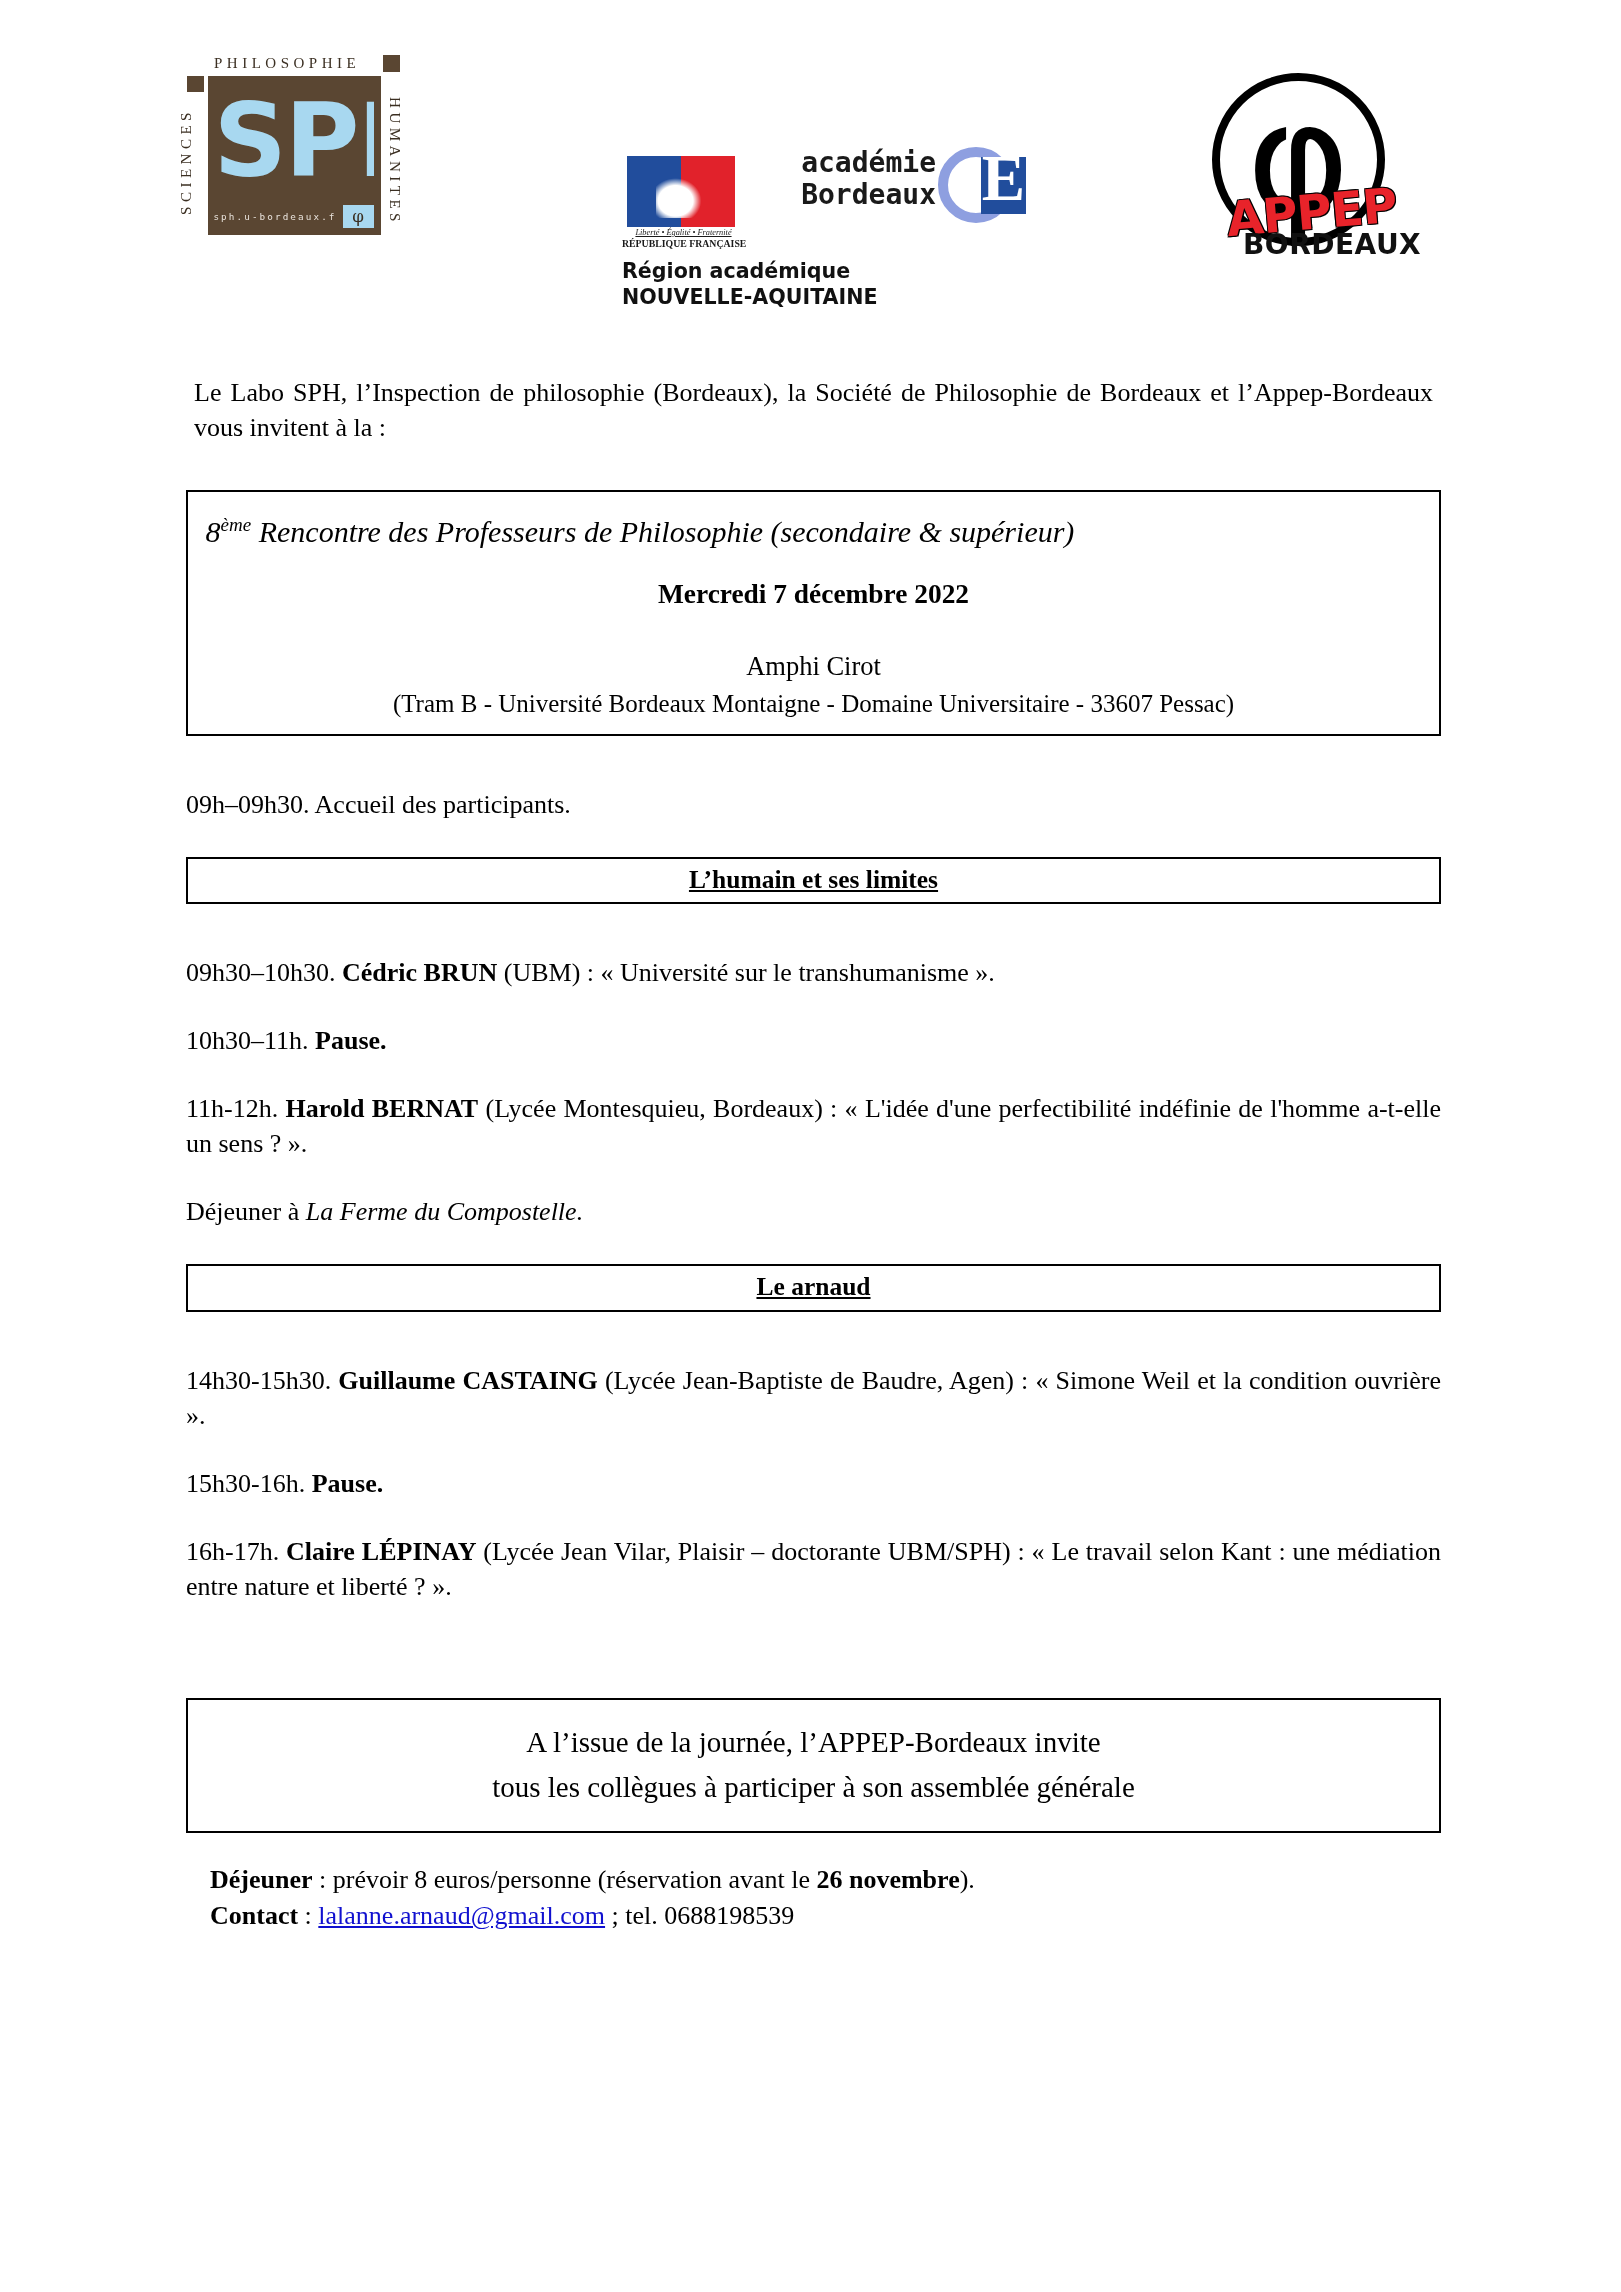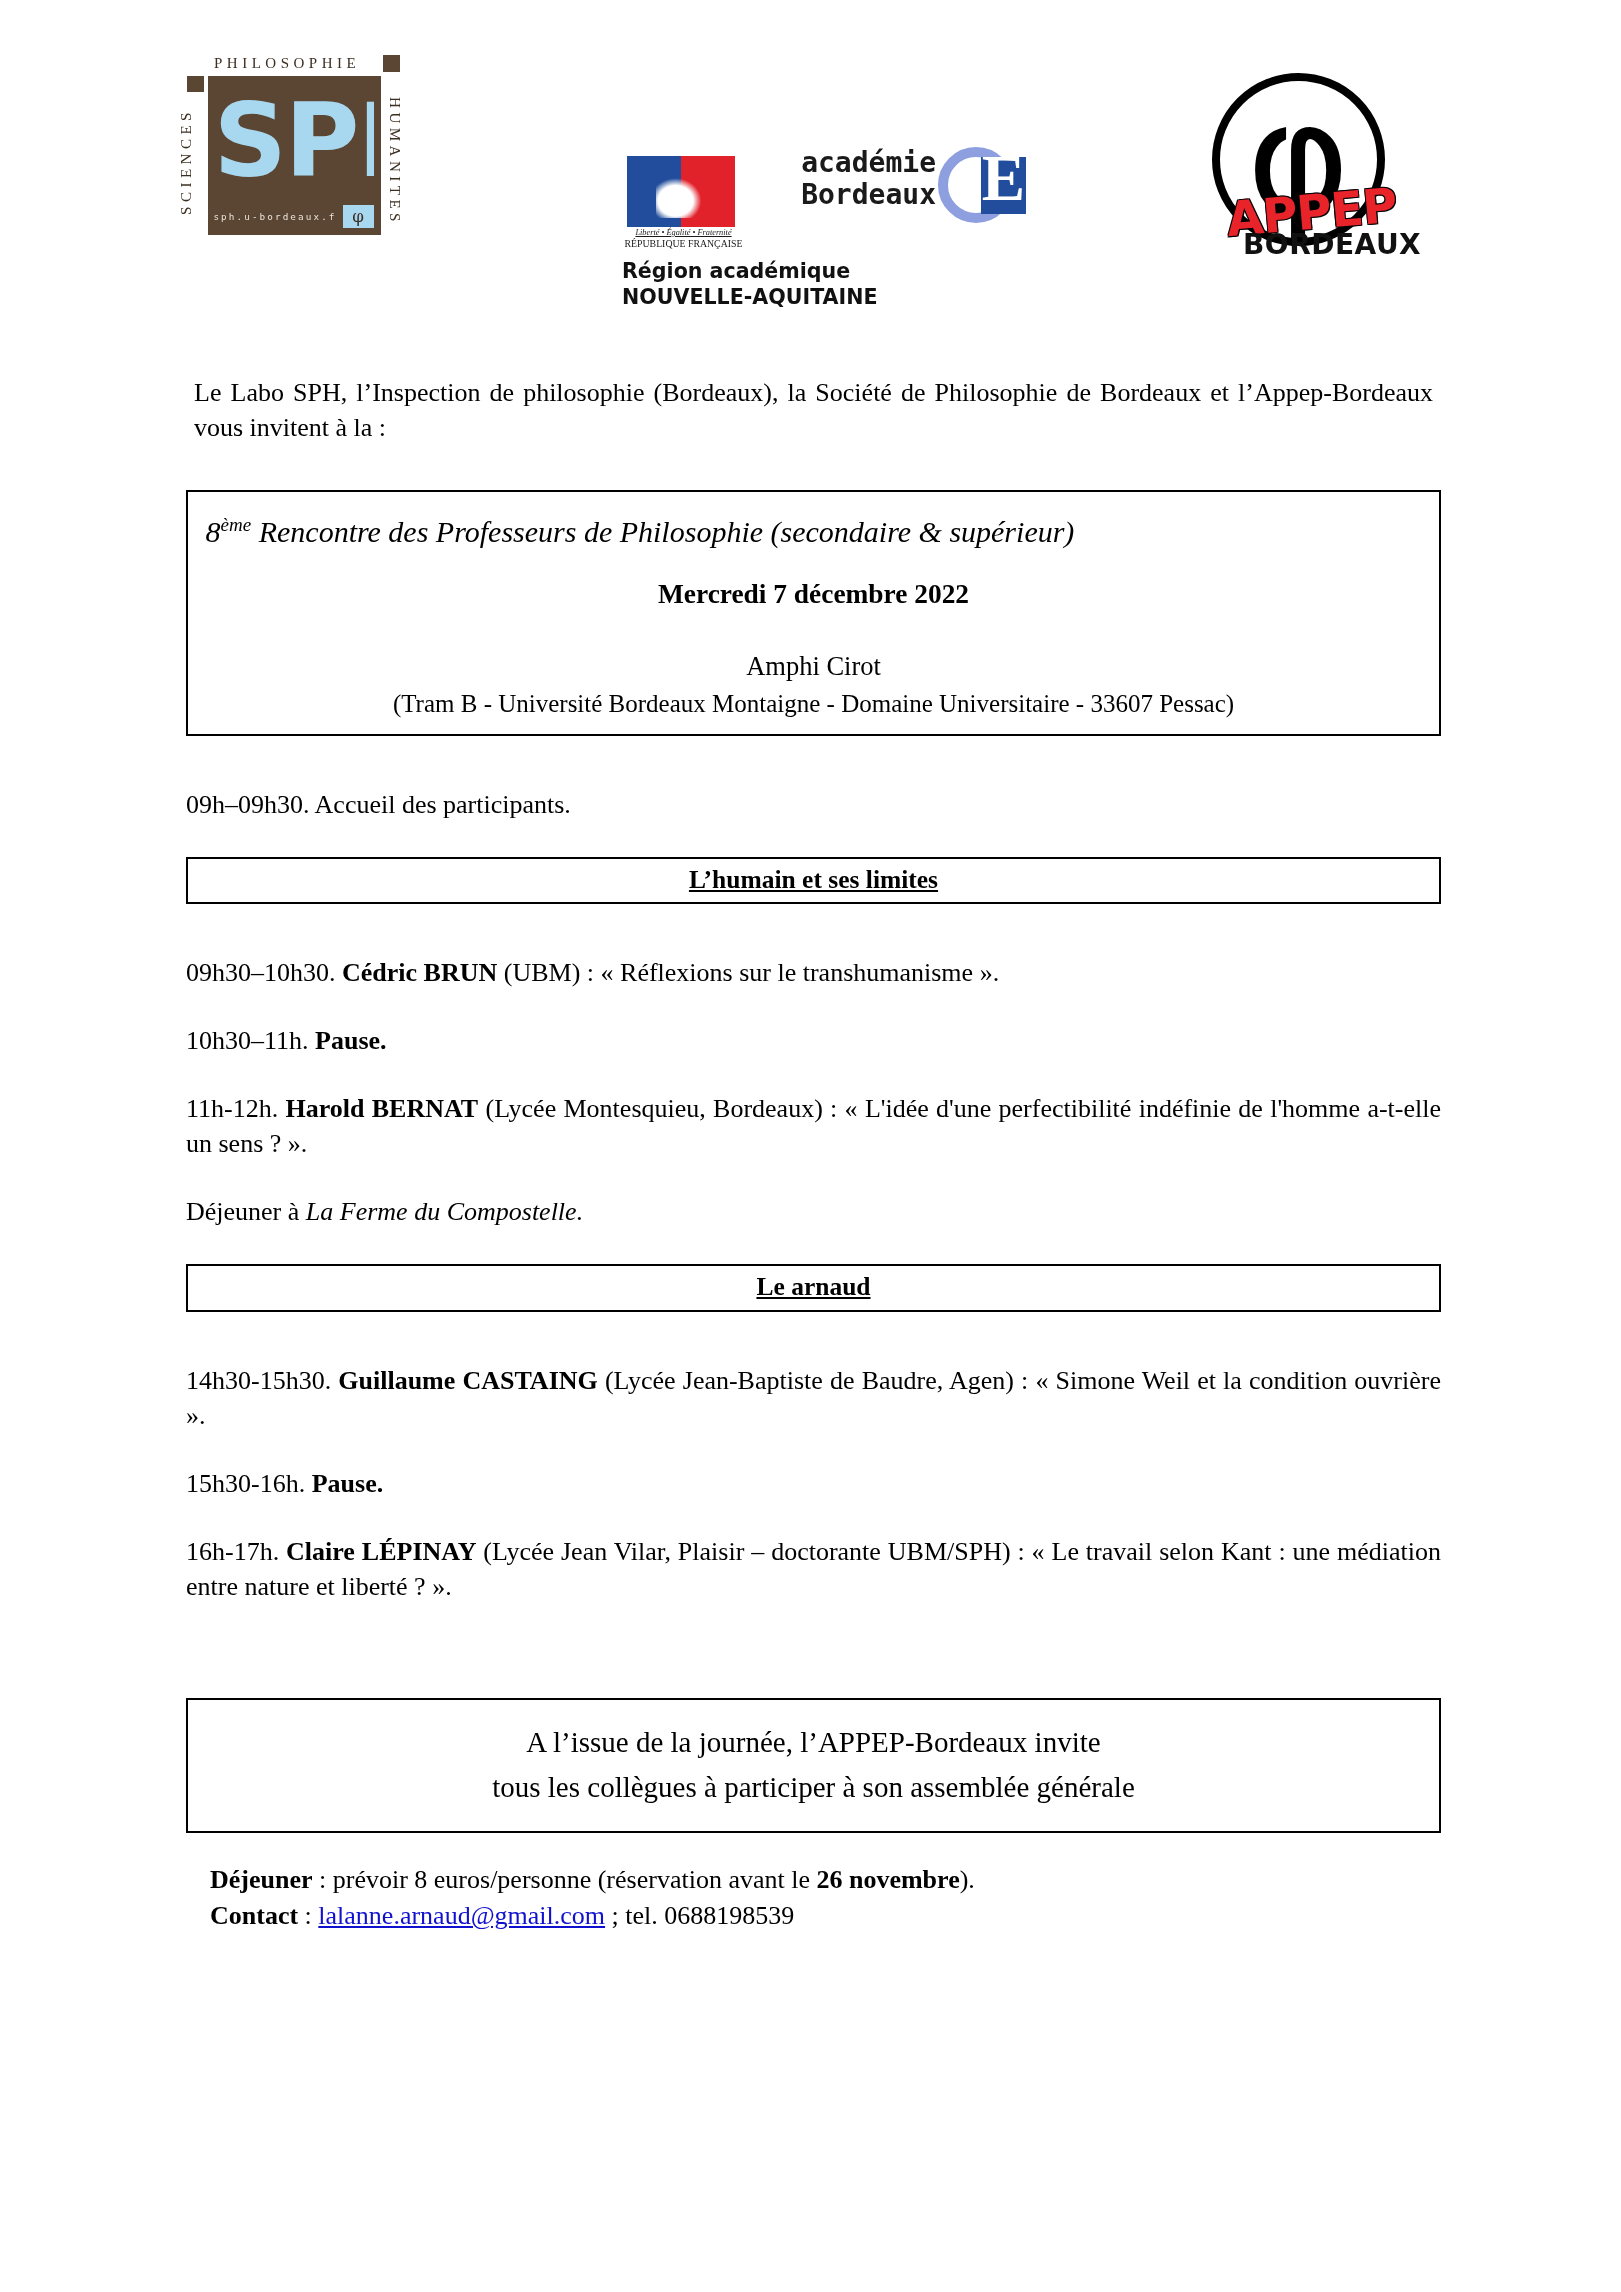--- a/index.html
+++ b/index.html
@@ -132,21 +132,21 @@
   .fr-flag .mar   { position:absolute; left:29px;top:19.6px; width:49px; height:43px;
                     background: radial-gradient(ellipse at 40% 60%, #ffffff 0%, #ffffff 42%, rgba(255,255,255,0) 62%); }
   .fr-dev {
     position: absolute; left: 29px; top: 89px; width: 123px;
     font-family: "Liberation Serif", serif;
     font-size: 8.3px; font-style: italic; color:#1a1a1a; text-align:center; white-space:nowrap;text-decoration:underline;
   }
   .fr-rep {
     position: absolute; left: 29px; top: 99px; width: 123px;
     font-family: "Liberation Serif", serif;
-    font-weight: 400; font-size: 9.8px; color:#1a1a1a; text-align:center; white-space:nowrap;
+    font-weight: 700; font-size: 9.8px; color:#1a1a1a; text-align:center; white-space:nowrap;
   }
   .acad-text {
     position: absolute;
     left: 196px; top: 7.8px;
     font-family: "DejaVu Sans Mono", monospace;
     font-weight: 700;
     font-size: 28px;
     line-height: 32px;
     letter-spacing: 0px;
     color: #1a1a1a;
@@ -396,21 +396,21 @@
     <div class="gap-lg"></div>
 
     <p class="para">09h–09h30. Accueil des participants.</p>
 
     <div class="section-box">
       <span class="lbl">L’humain et ses limites</span>
     </div>
 
     <div class="gap-lg"></div>
 
-    <p class="para"><span>09h30–10h30. </span><b>Cédric BRUN</b><span> (UBM) : « Réflexions sur le transhumanisme ».</span></p>
+    <p class="para"><span>09h30–10h30. </span><b>Cédric BRUN</b><span> (UBM) : « Université sur le transhumanisme ».</span></p>
 
     <div class="gap-md"></div>
 
     <p class="para"><span>10h30–11h. </span><b>Pause.</b></p>
 
     <div class="gap-md"></div>
 
     <p class="para"><span>11h-12h. </span><b>Harold BERNAT</b><span> (Lycée Montesquieu, Bordeaux) : « L'idée d'une perfectibilité indéfinie de l'homme a-t-elle un sens ? ».</span></p>
 
     <div class="gap-md"></div>

